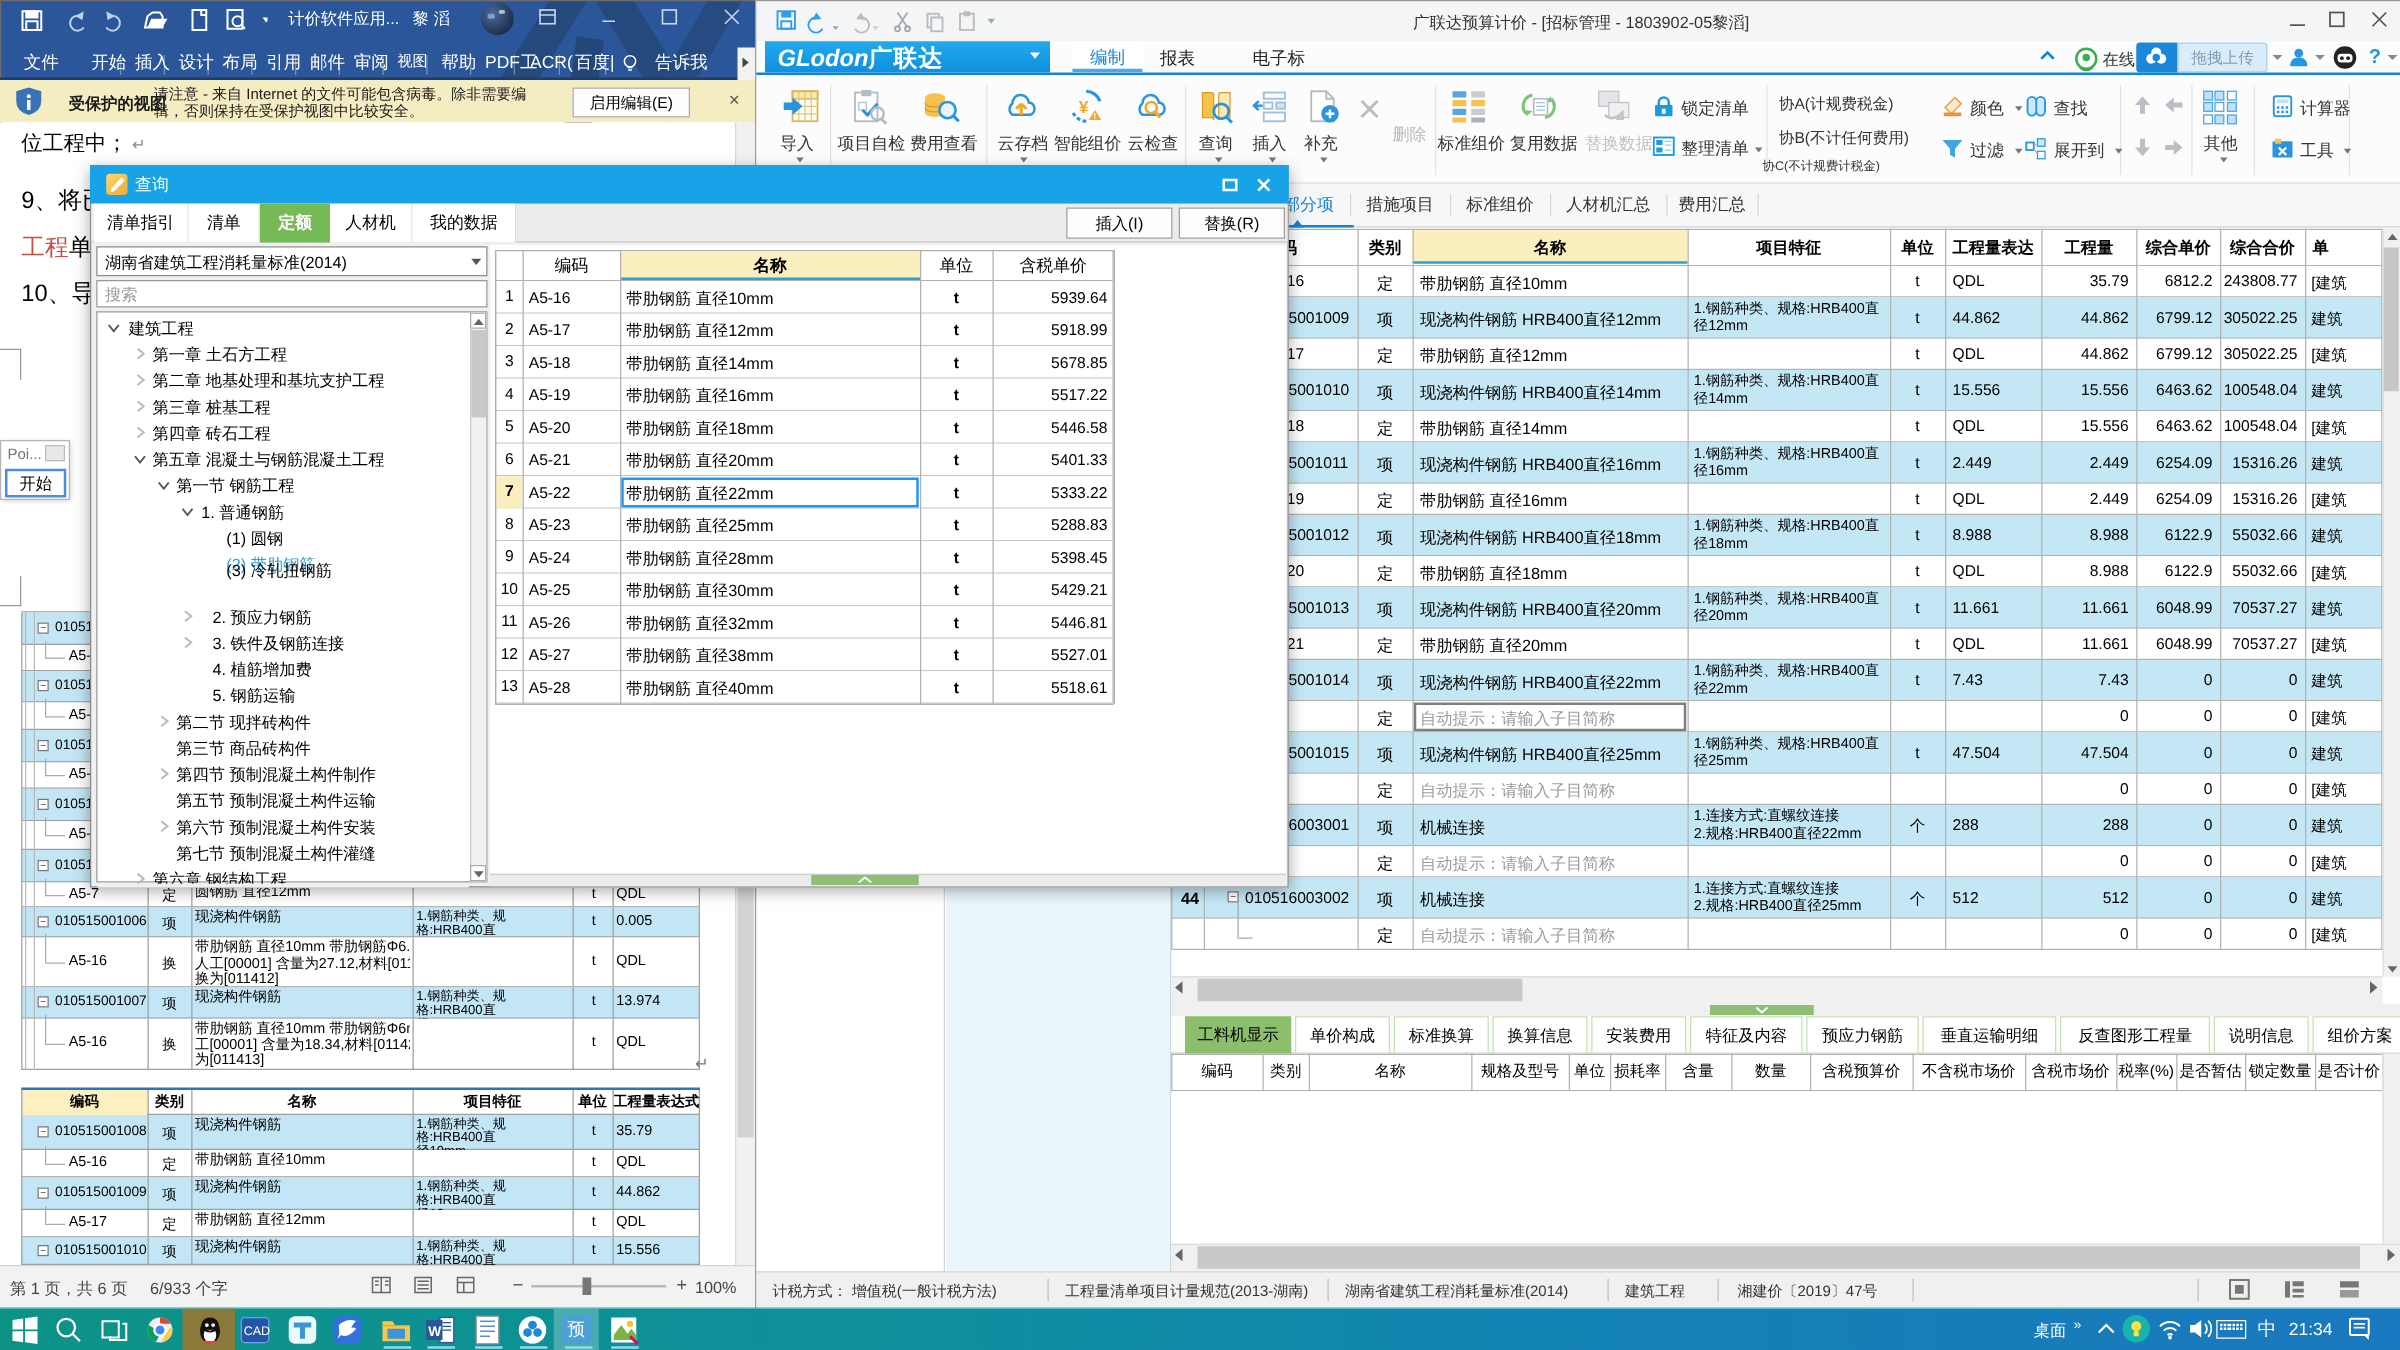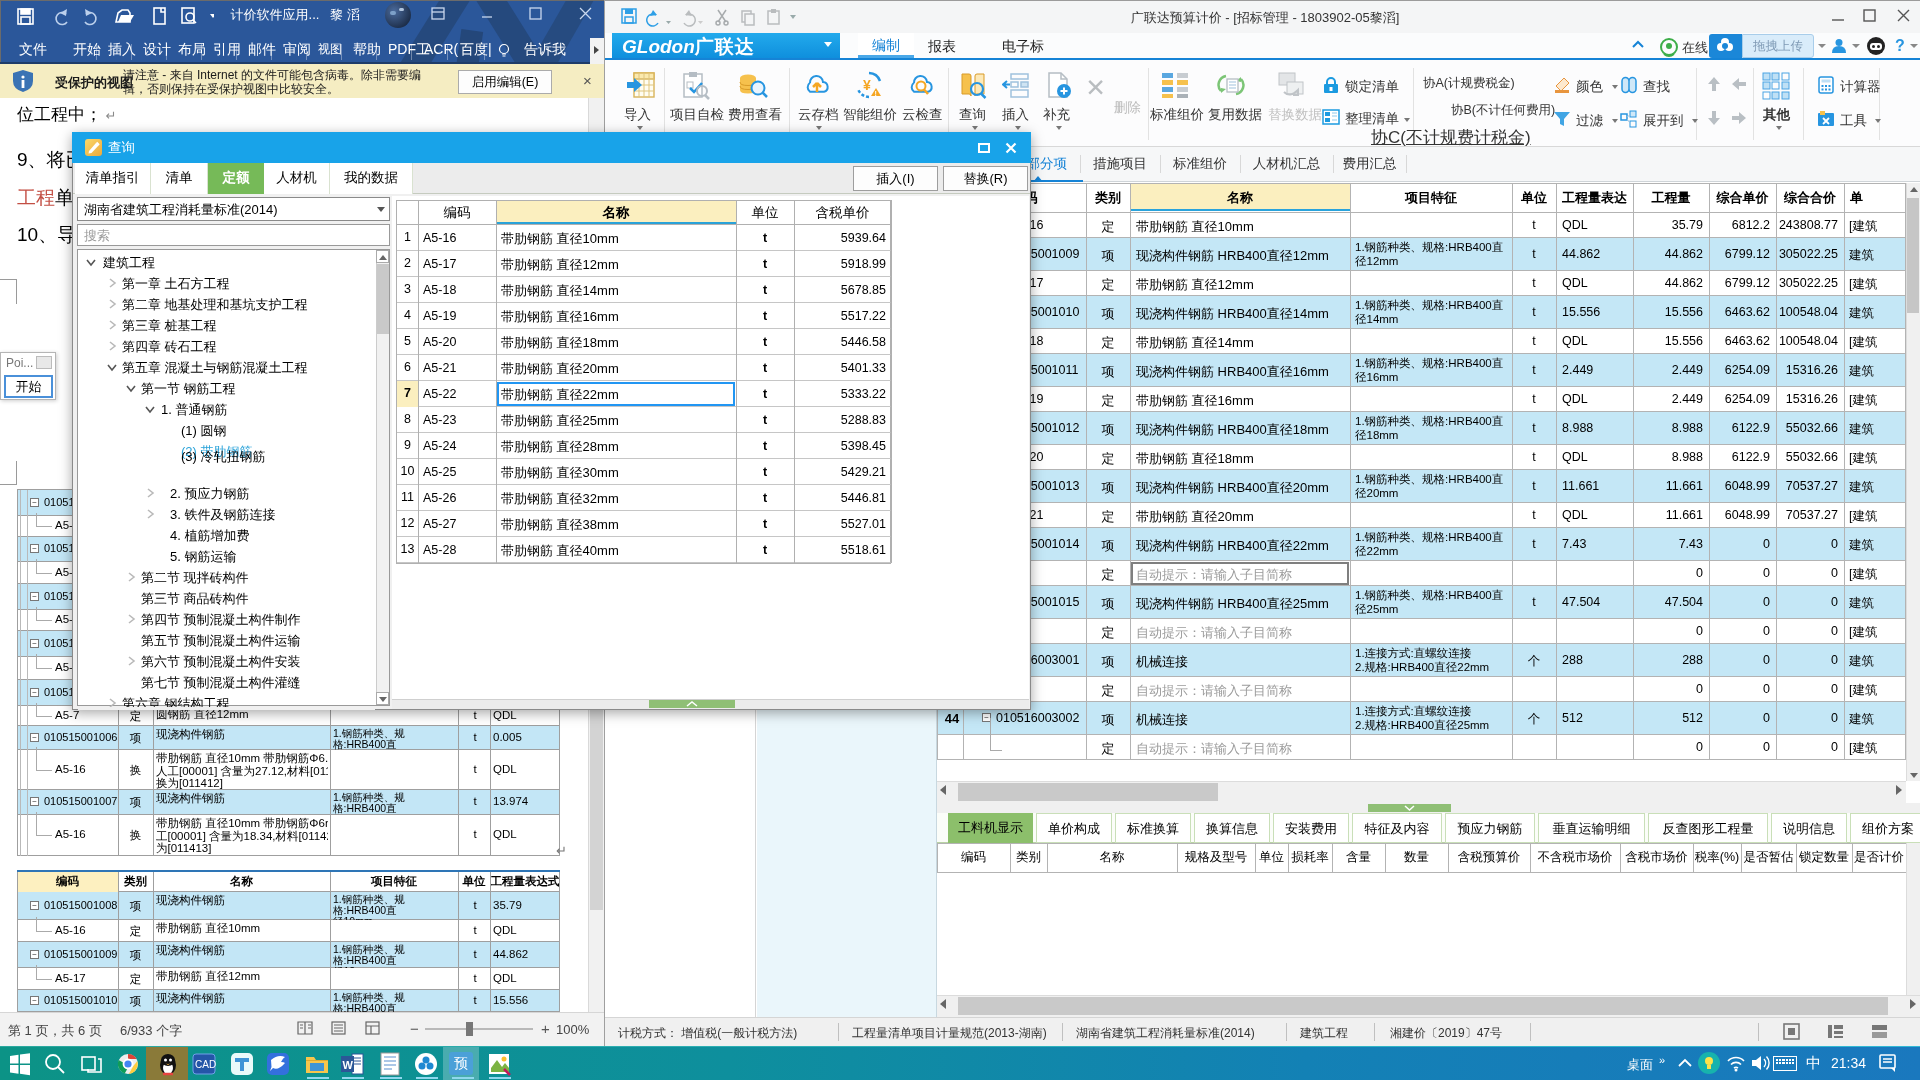--- a/index.html
+++ b/index.html
@@ -613,22 +613,22 @@
 <div class="ab" style="left:1345px;top:78px;font-size:13.5px;color:#333;">锁定清单</div>
 <svg class="ab" style="left:1322px;top:108px" width="18" height="18" viewBox="0 0 18 18">
     <rect x="1" y="2" width="16" height="14" fill="#fff" stroke="#1b9ae0" stroke-width="1.5"></rect>
     <rect x="3" y="4" width="5" height="4" fill="#1b9ae0"></rect>
     <rect x="3" y="10" width="5" height="4" fill="#1b9ae0"></rect>
     <path d="M10 5 h5 M10 8 h5 M10 12 h5" stroke="#8fc9ec"></path>
   </svg>
 <div class="ab" style="left:1345px;top:110px;font-size:13.5px;color:#333;">整理清单</div>
 <div class="ab" style="left:1404px;top:118px;width:0;height:0;border-top:4px solid #777;border-left:3.5px solid transparent;border-right:3.5px solid transparent"></div>
 <div class="ab" style="left:1423px;top:75px;font-size:12.5px;color:#333;">协A(计规费税金)</div>
-<div class="ab" style="left:1423px;top:102px;font-size:12.5px;color:#333;margin-left:28px;">协B(不计任何费用)</div>
-<div class="ab" style="left:1371px;top:126px;font-size:17px;color:#333;text-decoration:underline;">协C(不计规费计税金)</div>
+<div class="ab" style="left:1423px;top:102px;font-size:12.5px;color:#333;">协B(不计任何费用)</div>
+<div class="ab" style="left:1410px;top:126px;font-size:10px;color:#333;">协C(不计规费计税金)</div>
 <svg class="ab" style="left:1553px;top:76px" width="18" height="18" viewBox="0 0 18 18">
     <path d="M3 10 l8 -8 5 5 -8 8z" fill="#fde9cf" stroke="#e8953e"></path>
     <rect x="2" y="14" width="14" height="3" fill="#e8953e"></rect>
   </svg>
 <div class="ab" style="left:1576px;top:78px;font-size:13.5px;color:#333;">颜色</div>
 <div class="ab" style="left:1612px;top:85px;width:0;height:0;border-top:4px solid #777;border-left:3.5px solid transparent;border-right:3.5px solid transparent"></div>
 <svg class="ab" style="left:1620px;top:76px" width="18" height="18" viewBox="0 0 18 18">
     <path d="M2 5 a3.5 3.5 0 0 1 7 0 v8 a3.5 3.5 0 0 1 -7 0z M9 5 a3.5 3.5 0 0 1 7 0 v8 a3.5 3.5 0 0 1 -7 0z" fill="#cfe8f8" stroke="#2795e0" stroke-width="1.5"></path>
   </svg>
 <div class="ab" style="left:1643px;top:78px;font-size:13.5px;color:#333;">查找</div>
@@ -669,21 +669,21 @@
     <rect x="1" y="1" width="7" height="7" fill="#bfe0f5" stroke="#4ba3e3"></rect>
     <rect x="1" y="10" width="7" height="7" fill="#bfe0f5" stroke="#4ba3e3"></rect>
     <rect x="1" y="20" width="7" height="7" fill="none" stroke="#4ba3e3"></rect>
     <rect x="10" y="1" width="7" height="7" fill="#bfe0f5" stroke="#4ba3e3"></rect>
     <rect x="10" y="10" width="7" height="7" fill="none" stroke="#4ba3e3"></rect>
     <rect x="10" y="20" width="7" height="7" fill="#bfe0f5" stroke="#4ba3e3"></rect>
     <rect x="20" y="1" width="7" height="7" fill="none" stroke="#4ba3e3"></rect>
     <rect x="20" y="10" width="7" height="7" fill="#bfe0f5" stroke="#4ba3e3"></rect>
     <rect x="20" y="20" width="7" height="7" fill="#bfe0f5" stroke="#4ba3e3"></rect>
   </svg>
-<div class="ab" style="left:1763px;top:106px;font-size:13.5px;color:#333;font-weight:bold;">其他</div>
+<div class="ab" style="left:1763px;top:106px;font-size:13.5px;color:#333;">其他</div>
 <div class="ab" style="left:1776px;top:126px;width:0;height:0;border-top:4px solid #777;border-left:3.5px solid transparent;border-right:3.5px solid transparent"></div>
 <svg class="ab" style="left:1817px;top:76px" width="18" height="18" viewBox="0 0 18 18">
     <rect x="2" y="1" width="14" height="16" rx="2" fill="#fff" stroke="#2795e0" stroke-width="1.5"></rect>
     <rect x="4.5" y="3.5" width="9" height="3" fill="#bfe0f5"></rect>
     <g fill="#2795e0">
       <rect x="4.5" y="9" width="2" height="2"></rect>
       <rect x="8" y="9" width="2" height="2"></rect>
       <rect x="11.5" y="9" width="2" height="2"></rect>
       <rect x="4.5" y="12.5" width="2" height="2"></rect>
       <rect x="8" y="12.5" width="2" height="2"></rect>

